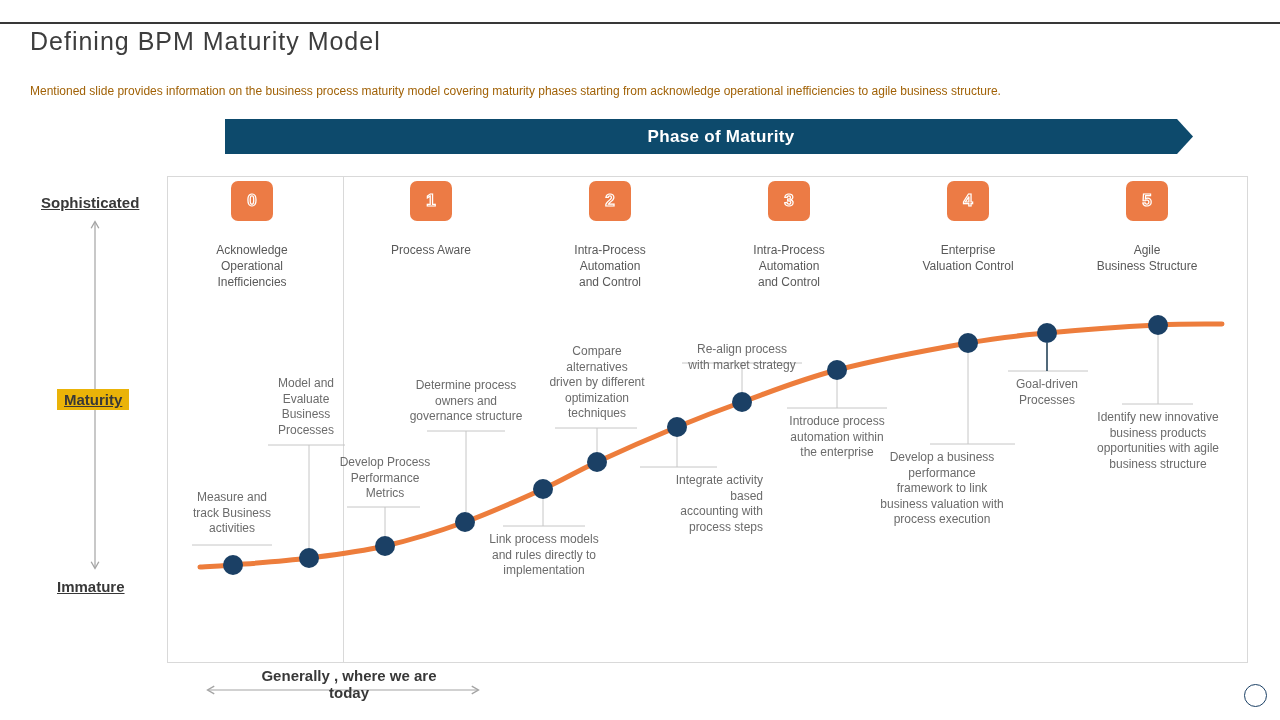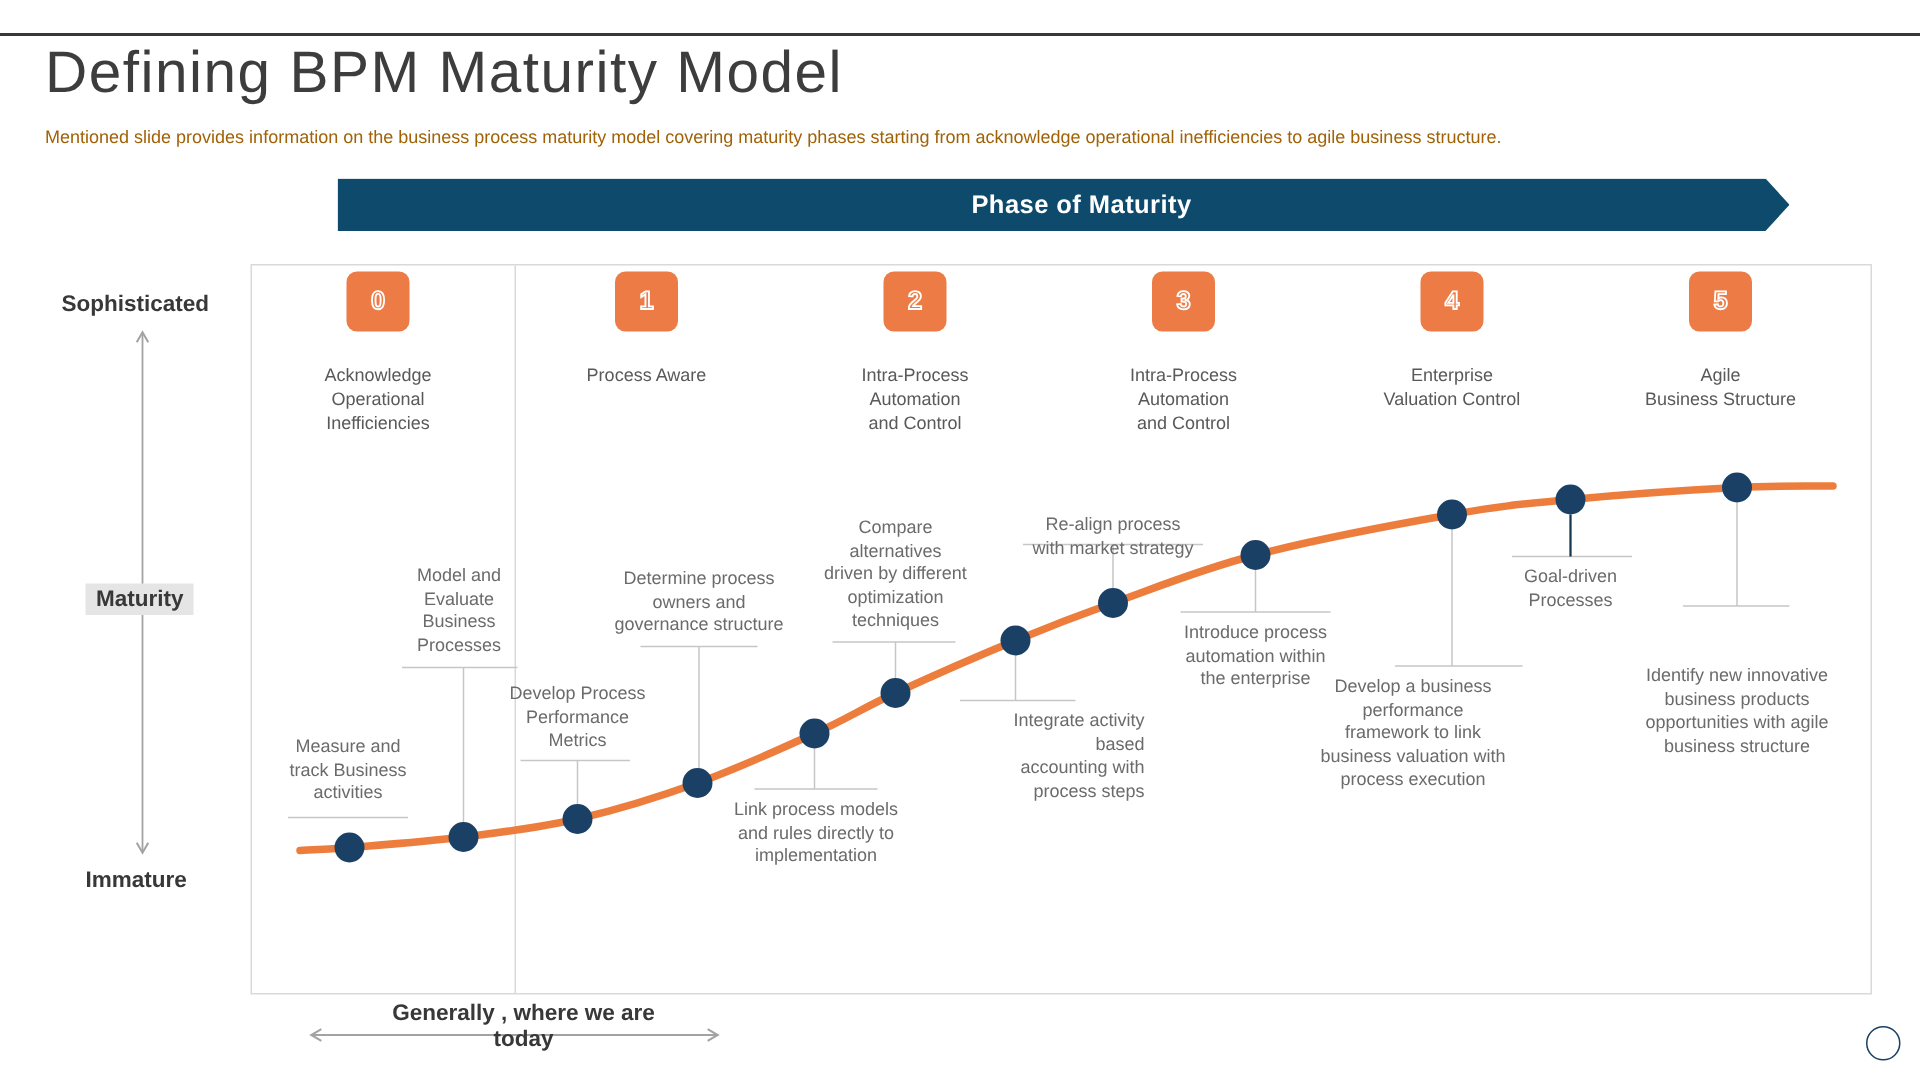--- a/index.html
+++ b/index.html
@@ -1,39 +1,39 @@
 <!DOCTYPE html>
 <html><head>
 <meta charset="utf-8">
 <style>
   html,body{margin:0;padding:0;}
   body{width:1280px;height:720px;background:#ffffff;position:relative;overflow:hidden;
        font-family:"Liberation Sans",sans-serif;}
   .top-rule{position:absolute;left:0;right:0;top:22px;height:2px;background:#383838;}
-  #title{position:absolute;left:30px;top:27px;margin:0;font-size:39px;font-weight:400;
+  #title{position:absolute;left:30px;top:27px;margin:0;font-size:25px;font-weight:400;
          color:#3d3d3d;letter-spacing:1px;white-space:nowrap;}
   .subtitle{position:absolute;left:30px;top:84px;margin:0;font-size:12px;color:#a16207;white-space:nowrap;}
   .banner{position:absolute;left:225px;top:119px;width:968px;height:35px;background:#0d4a6c;
           clip-path:polygon(0 0,calc(100% - 16px) 0,100% 50%,calc(100% - 16px) 100%,0 100%);
           display:flex;align-items:center;justify-content:center;}
   .banner span{color:#ffffff;font-weight:700;font-size:17px;letter-spacing:.3px;padding-left:24px;}
   .plot{position:absolute;left:167px;top:176px;width:1081px;height:487px;
         border:1px solid #d9d9d9;box-sizing:border-box;}
   .gridline{position:absolute;left:175px;top:0;bottom:0;width:1px;background:#d9d9d9;}
   #dg{position:absolute;left:0;top:0;z-index:2;}
   .badge{position:absolute;top:181px;width:42px;height:40px;background:#ec7b45;border-radius:7px;
          display:flex;align-items:center;justify-content:center;z-index:3;}
   .badge span{font-size:17px;font-weight:700;color:transparent;-webkit-text-stroke:1.2px #ffffff;}
   .phase-label{position:absolute;top:242px;width:160px;text-align:center;font-size:12px;
          line-height:16px;color:#595959;white-space:pre-line;z-index:3;}
   .callout{position:absolute;width:170px;text-align:center;font-size:12px;line-height:15.5px;
          color:#6b6b6b;white-space:pre-line;z-index:3;}
-  .axis-label{position:absolute;font-weight:700;color:#383838;font-size:15px;z-index:3;white-space:nowrap;}
+  .axis-label{position:absolute;font-weight:700;color:#383838;font-size:15px;z-index:3;white-space:nowrap;text-decoration:underline;}
   #ax-top{left:41px;top:194px;}
-  #ax-mid{left:57px;top:389px;background:#e5e5e5;padding:2px 7px;}
+  #ax-mid{left:57px;top:389px;background:#eab308;padding:2px 7px;}
   #ax-bottom{left:57px;top:578px;}
   .footer-label{position:absolute;left:243px;top:667px;width:212px;text-align:center;
          font-weight:700;font-size:15px;color:#383838;z-index:3;}
   .corner-circle{position:absolute;left:1244px;top:684px;width:23px;height:23px;border:1.5px solid #1b4065;
          border-radius:50%;background:#ffffff;box-sizing:border-box;}
 </style>
 </head>
 <body>
 
 <div class="slide">
@@ -167,21 +167,21 @@
       <div class="callout" style="left: 752px; top: 414px;">Introduce process
 automation within
 the enterprise</div>
       <div class="callout" style="left: 857px; top: 450px;">Develop a business
 performance
 framework to link
 business valuation with
 process execution</div>
       <div class="callout" style="left: 962px; top: 377px;">Goal-driven
 Processes</div>
-      <div class="callout" style="left: 1073px; top: 410px; margin-top: 33px;">Identify new innovative
+      <div class="callout" style="left: 1073px; top: 410px;">Identify new innovative
 business products
 opportunities with agile
 business structure</div>
     </div>
 
   <div class="axis-label" id="ax-top">Sophisticated</div>
   <div class="axis-label" id="ax-mid">Maturity</div>
   <div class="axis-label" id="ax-bottom">Immature</div>
 
   <div class="footer-label">Generally , where we are today</div>

